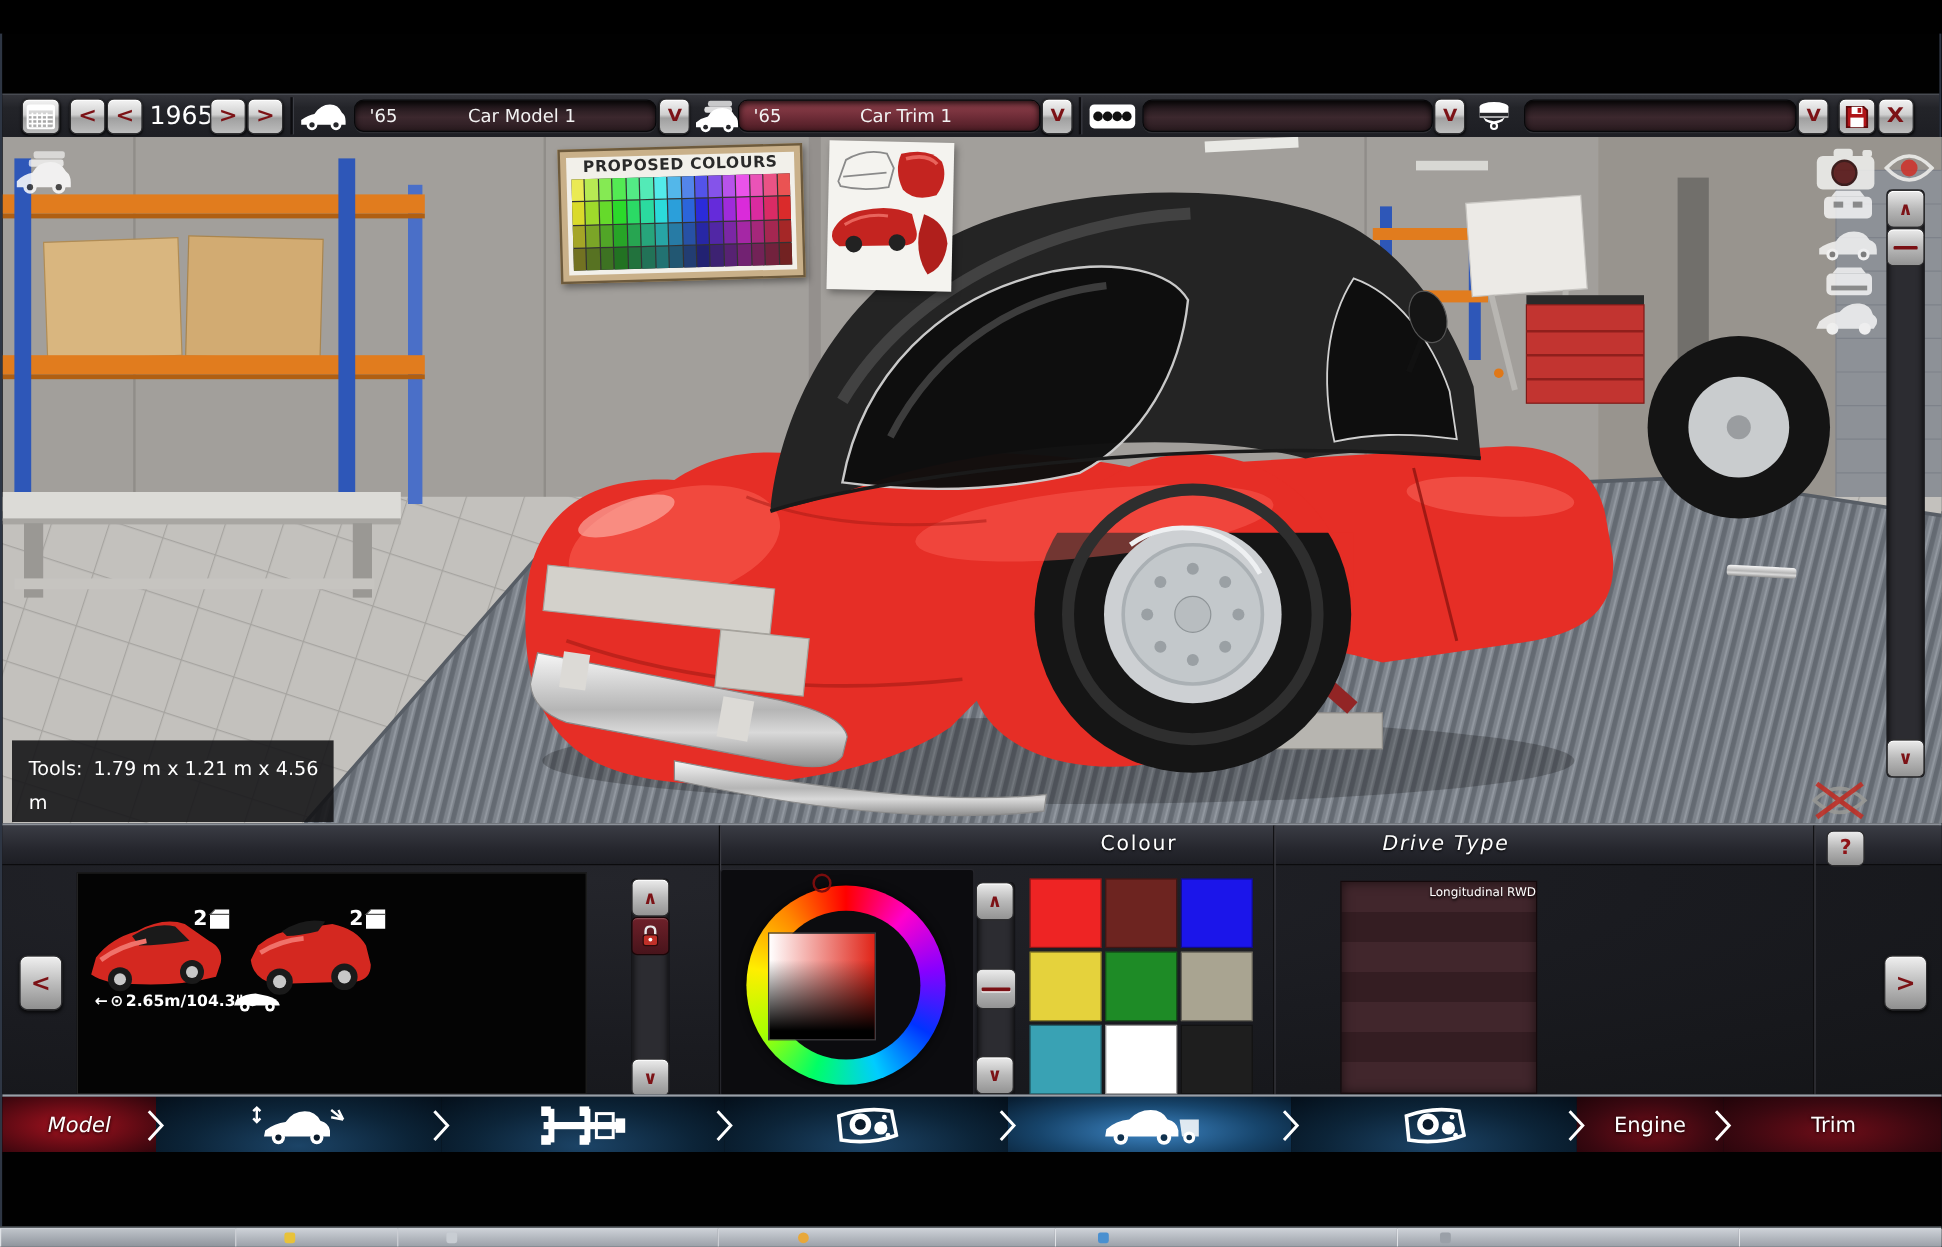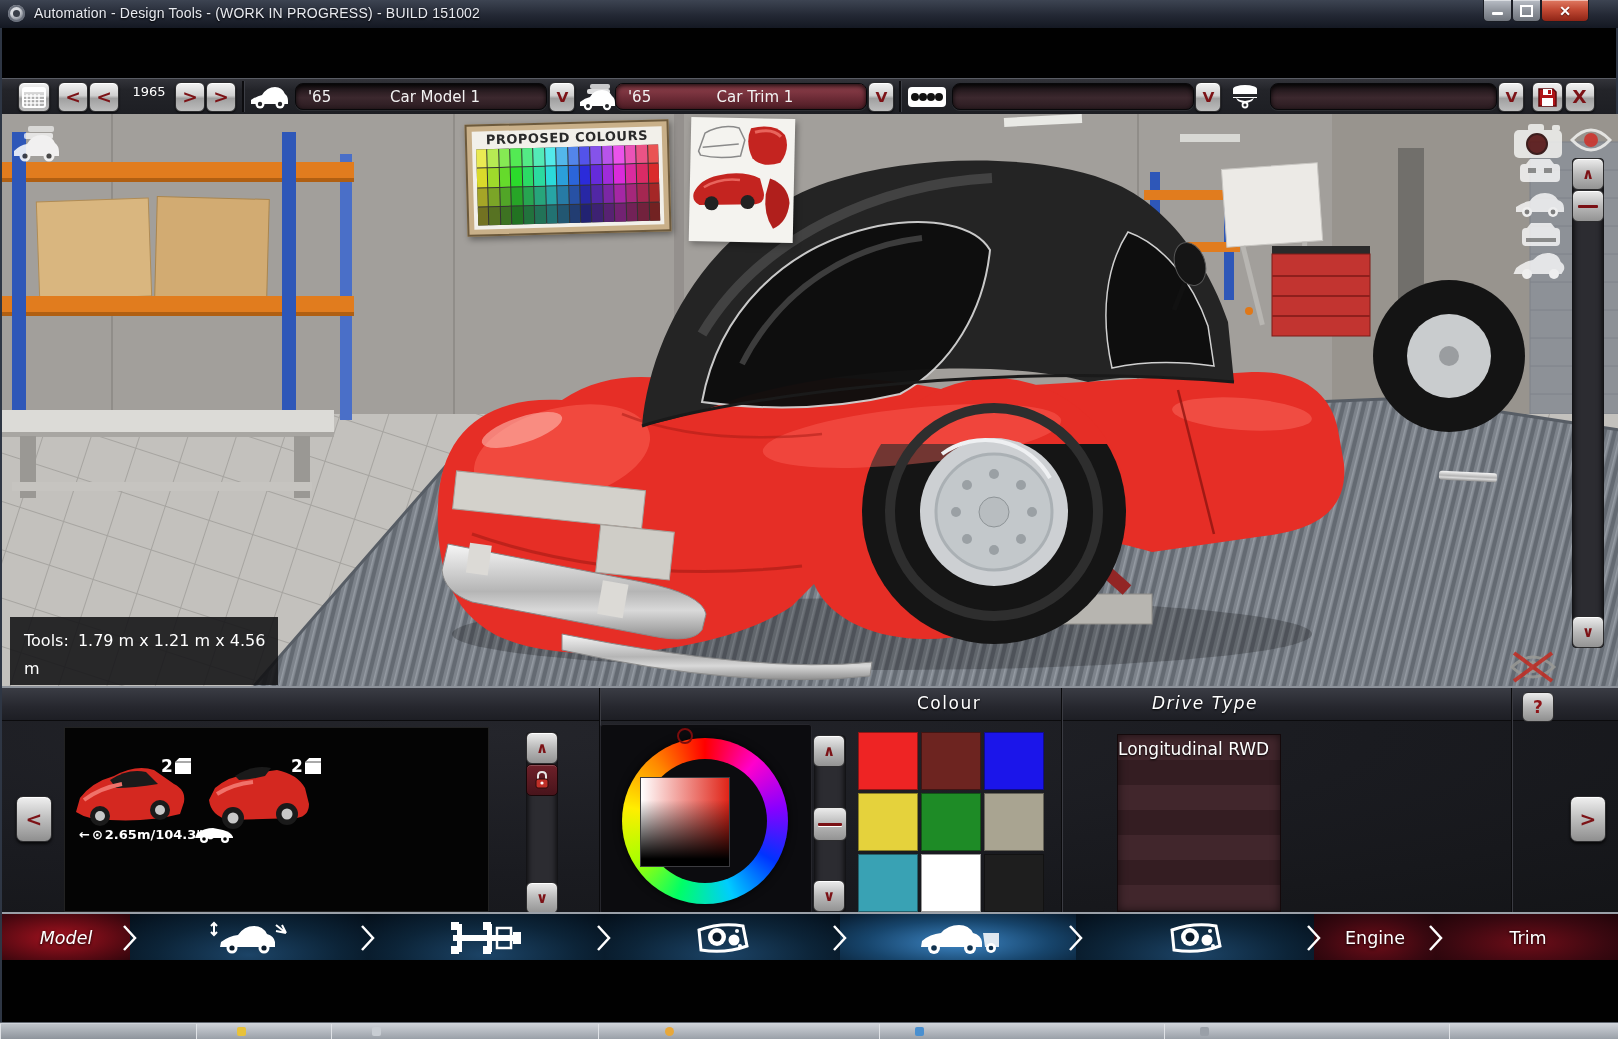--- a/index.html
+++ b/index.html
@@ -103,21 +103,21 @@
   .sliderhandle{position:absolute;left:811px;top:119px;width:32px;height:32px;border-radius:6px;
     background:linear-gradient(180deg,#ececec,#b9b9b9 50%,#939393);border:1px solid #2c2c2e;cursor:grab;
     display:flex;align-items:center;justify-content:center;}
   .sliderhandle .line{width:24px;height:3px;background:#7a1014;border-radius:1px;box-shadow:0 1px 0 #fff;}
   .swatchgrid{position:absolute;left:856px;top:44px;width:188px;height:180px;display:grid;
     grid-template-columns:repeat(3,60px);grid-template-rows:repeat(3,58px);gap:3px;}
   .swatch{cursor:pointer;border:1px solid rgba(0,0,0,.4);}
   .drivelist{position:absolute;left:1115px;top:46px;width:162px;height:176px;border:1px solid #14090b;
     background:repeating-linear-gradient(180deg,#41262c 0px,#41262c 25px,#341d22 25px,#341d22 50px);
     box-shadow:inset 0 0 10px rgba(0,0,0,.6);}
-  .drivelist .sel{color:#fff;font-size:17px;text-align:left;padding-top:4px;text-shadow:0 1px 2px #000;cursor:pointer;}
+  .drivelist .sel{color:#fff;font-size:10px;text-align:right;padding-top:4px;text-shadow:0 1px 2px #000;cursor:pointer;}
   .navbtn{position:absolute;width:34px;height:44px;display:flex;align-items:center;justify-content:center;
     background:linear-gradient(180deg,#f0f0f0,#bdbdbd 50%,#8f8f8f);border:1px solid #2c2c2e;border-radius:7px;
     color:#7c1216;font-weight:bold;font-size:20px;cursor:pointer;box-shadow:inset 0 1px 0 #fff,0 2px 3px rgba(0,0,0,.7);}
   .helpbtn{position:absolute;left:1520px;top:4px;width:30px;height:28px;display:flex;align-items:center;
     justify-content:center;background:linear-gradient(180deg,#ececec,#b6b6b6 50%,#8f8f8f);
     border:1px solid #2c2c2e;border-radius:6px;color:#8e1418;font-weight:bold;font-size:17px;cursor:pointer;}
   
   .tabbar{position:absolute;left:0;top:884px;width:1618px;height:48px;background:#03070c;
     border-top:2px solid #9aa0a8;}
   .tabcell{position:absolute;top:0;height:48px;display:flex;align-items:center;justify-content:center;
@@ -133,33 +133,20 @@
     background:linear-gradient(180deg,#d2d6dc 0%,#a8adb5 45%,#888e97 100%);border-top:1px solid #5f656d;}
   .tseg{position:absolute;top:1px;height:15px;border-left:1px solid #dfe2e6;border-right:1px solid #6a7078;
     background:linear-gradient(180deg,#cdd1d7,#9aa0a8);}
   .ticondot{position:absolute;top:4px;width:9px;height:9px;border-radius:2px;}
 </style>
 </head>
 <body>
 
 <div id="screen">
 
-  <div class="titlebar">
-    <span class="appicon"></span>
-    <span class="title">Automation - Design Tools - (WORK IN PROGRESS) - BUILD 151002</span>
-    <div class="wbtn min">
-        <span class="dash"></span>
-      </div>
-    <div class="wbtn max">
-        <span class="box"></span>
-      </div>
-    <div class="wbtn close">
-        <span class="xg">✕</span>
-      </div>
-  </div>
 
   <div class="game">
     <div class="topstrip"></div>
 
     <div class="toolbar">
 
       <div class="btn" style="left:16px;width:30px;">
         <svg width="24" height="22" viewBox="0 0 24 22">
           <rect x="1" y="2" width="22" height="19" rx="2" fill="none" stroke="#fff" stroke-width="2"></rect>
           <rect x="1" y="2" width="22" height="4" fill="#fff"></rect>
@@ -173,21 +160,21 @@
               <line x1="2" y1="17" x2="22" y2="17"></line>
           </g>
         </svg>
       </div>
       <div class="btn" style="left:56px;width:28px;">
           <span class="glyph">&lt;</span>
         </div>
       <div class="btn" style="left:87px;width:28px;">
           <span class="glyph">&lt;</span>
         </div>
-      <div style="position:absolute;left:118px;top:5px;width:58px;text-align:center;color:#fff;font-size:13px;">1965</div>
+      <div style="position:absolute;left:118px;top:5px;width:58px;text-align:right;color:#fff;font-size:21px;">1965</div>
       <div class="btn" style="left:173px;width:28px;">
           <span class="glyph">&gt;</span>
         </div>
       <div class="btn" style="left:204px;width:28px;">
           <span class="glyph">&gt;</span>
         </div>
       <div class="tsep" style="left:240px;"></div>
 
       <svg class="ticon" style="left:247px;" width="40" height="30" viewBox="0 0 40 30">
         <path d="M2,22 L2,18 Q8,14 13,13 Q18,5 26,5 Q33,5 36,12 Q39,14 39,19 L39,22 Z" fill="#fff"></path>

